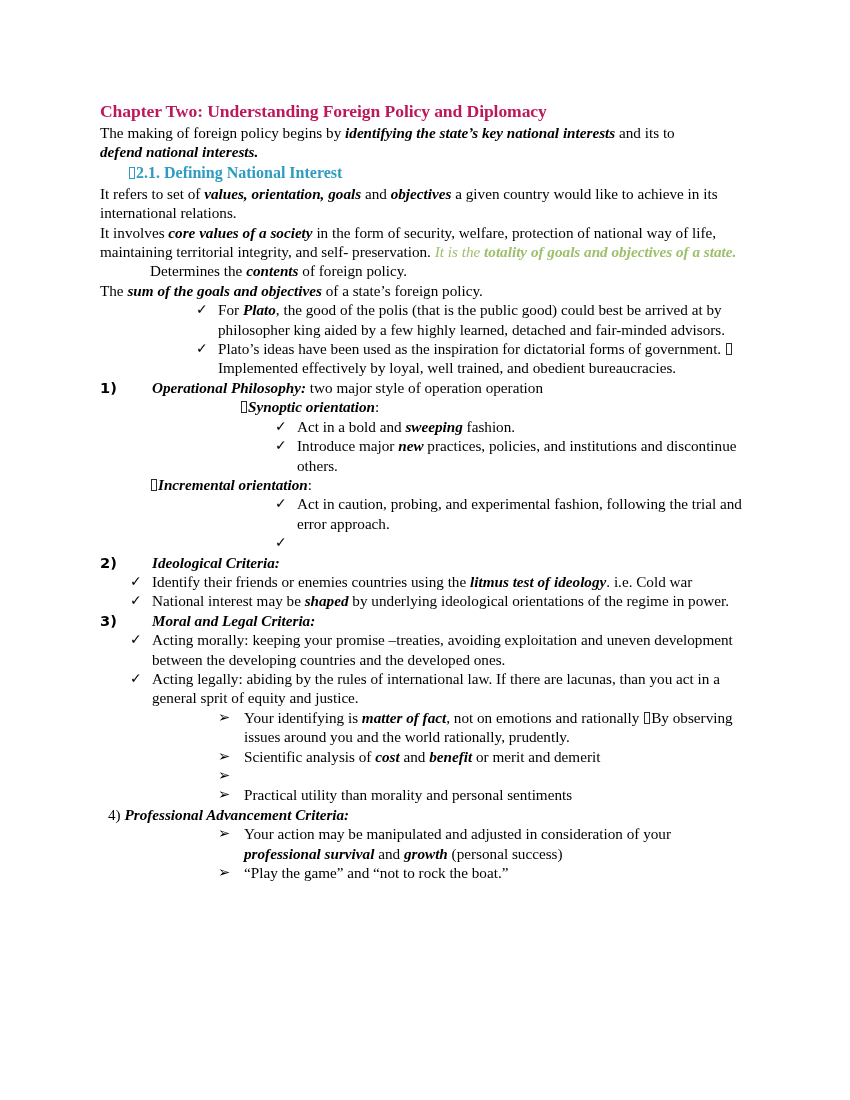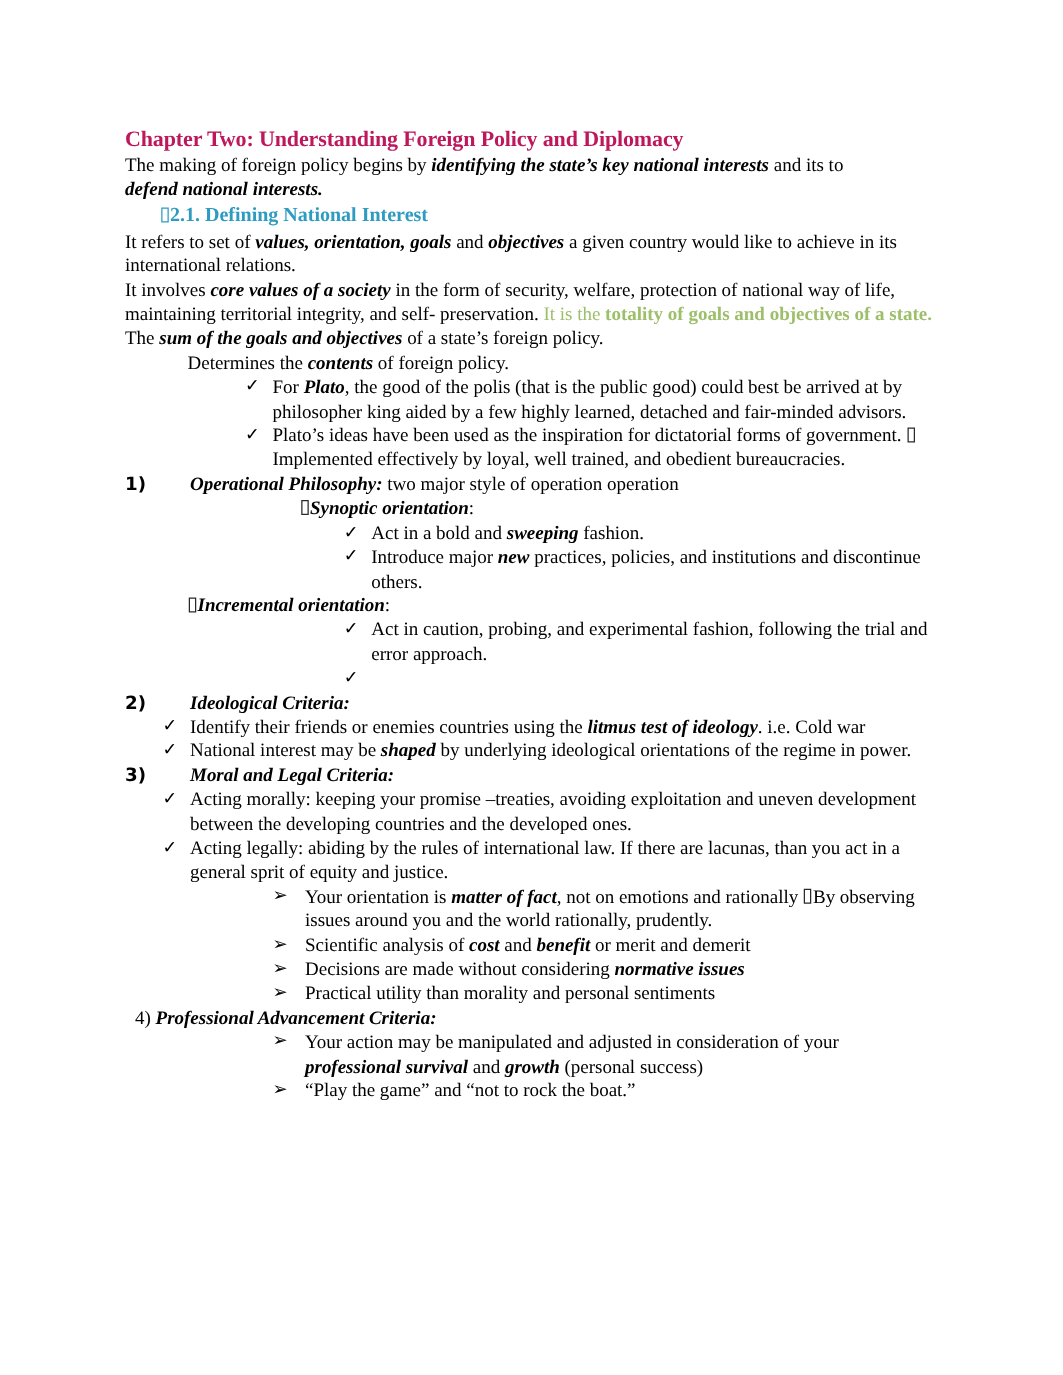--- a/index.html
+++ b/index.html
@@ -48,20 +48,21 @@
   .para {
     margin: 0;
     text-indent: 0;
   }
   .ind-0  { padding-left: 0; }
   .ind-2  { padding-left: 50px; }
   b, .b { font-weight: bold; font-style: italic; }
   .u { text-decoration: underline; }
   .green-italic {
     color: #9dbf6a;
+    font-style: italic;
     font-weight: bold;
   }
   
   .tofu {
     display: inline-block;
     width: 6px;
     height: 12px;
     border: 1px solid #2a2a2a;
     vertical-align: -1px;
     margin: 0 1px;
@@ -131,28 +132,28 @@
     </div>
 
     <div class="para ind-0">
       <span>It refers to set of </span><b>values, orientation, goals</b><span> and </span><b>objectives</b><span> a given country would like to achieve in its international relations.</span>
     </div>
 
     <div class="para ind-0">
       <span>It involves </span><b>core values of a society</b><span> in the form of security, welfare, protection of national way of life, maintaining territorial integrity, and self- preservation. </span><span class="green-italic" style="font-weight:normal">It is the </span><span class="green-italic">totality of goals and objectives of a state.</span>
     </div>
 
-    <div class="para ind-0">
-      <span>The </span><b>sum of the goals and objectives</b><span> of a state’s foreign policy.</span>
-    </div>
-
     <div class="para ind-2">
       <span>Determines the </span><b>contents</b><span> of foreign policy.</span>
     </div>
 
+    <div class="para ind-0">
+      <span>The </span><b>sum of the goals and objectives</b><span> of a state’s foreign policy.</span>
+    </div>
+
     <div class="row lvl-check-a">
       <span class="marker mk-check">✓</span>
       <span class="content">
         <span>For </span><b>Plato</b><span>, the good of the polis (that is the public good) could best be arrived at by philosopher king aided by a few highly learned, detached and fair-minded advisors.</span>
       </span>
     </div>
 
     <div class="row lvl-check-a">
       <span class="marker mk-check">✓</span>
       <span class="content">
@@ -235,36 +236,33 @@
 
     <div class="row" style="padding-left:30px;">
       <span class="marker mk-check">✓</span>
       <span class="content">Acting legally: abiding by the rules of international law. If there are lacunas, than you act in a general sprit of equity and justice.</span>
     </div>
 
 
     <div class="row lvl-arrow">
       <span class="marker mk-arrow">➢</span>
       <span class="content">
-        <span>Your orientation is </span><b>matter of fact</b><span>, not on emotions and rationally </span><span class="tofu"></span><span>By observing issues around you and the world rationally, prudently.</span>
+        <span>Your identifying is </span><b>matter of fact</b><span>, not on emotions and rationally </span><span class="tofu"></span><span>By observing issues around you and the world rationally, prudently.</span>
       </span>
     </div>
 
     <div class="row lvl-arrow">
       <span class="marker mk-arrow">➢</span>
       <span class="content">
         <span>Scientific analysis of </span><b>cost</b><span> and </span><b>benefit</b><span> or merit and demerit</span>
       </span>
     </div>
 
     <div class="row lvl-arrow">
       <span class="marker mk-arrow">➢</span>
-      <span class="content">
-        <span>Decisions are made without considering </span><b>normative issues</b>
-      </span>
     </div>
 
     <div class="row lvl-arrow">
       <span class="marker mk-arrow">➢</span>
       <span class="content">Practical utility than morality and personal sentiments</span>
     </div>
 
     <div class="para" style="padding-left:8px;">
       <span>4)</span>
       <b>Professional Advancement Criteria:</b>

